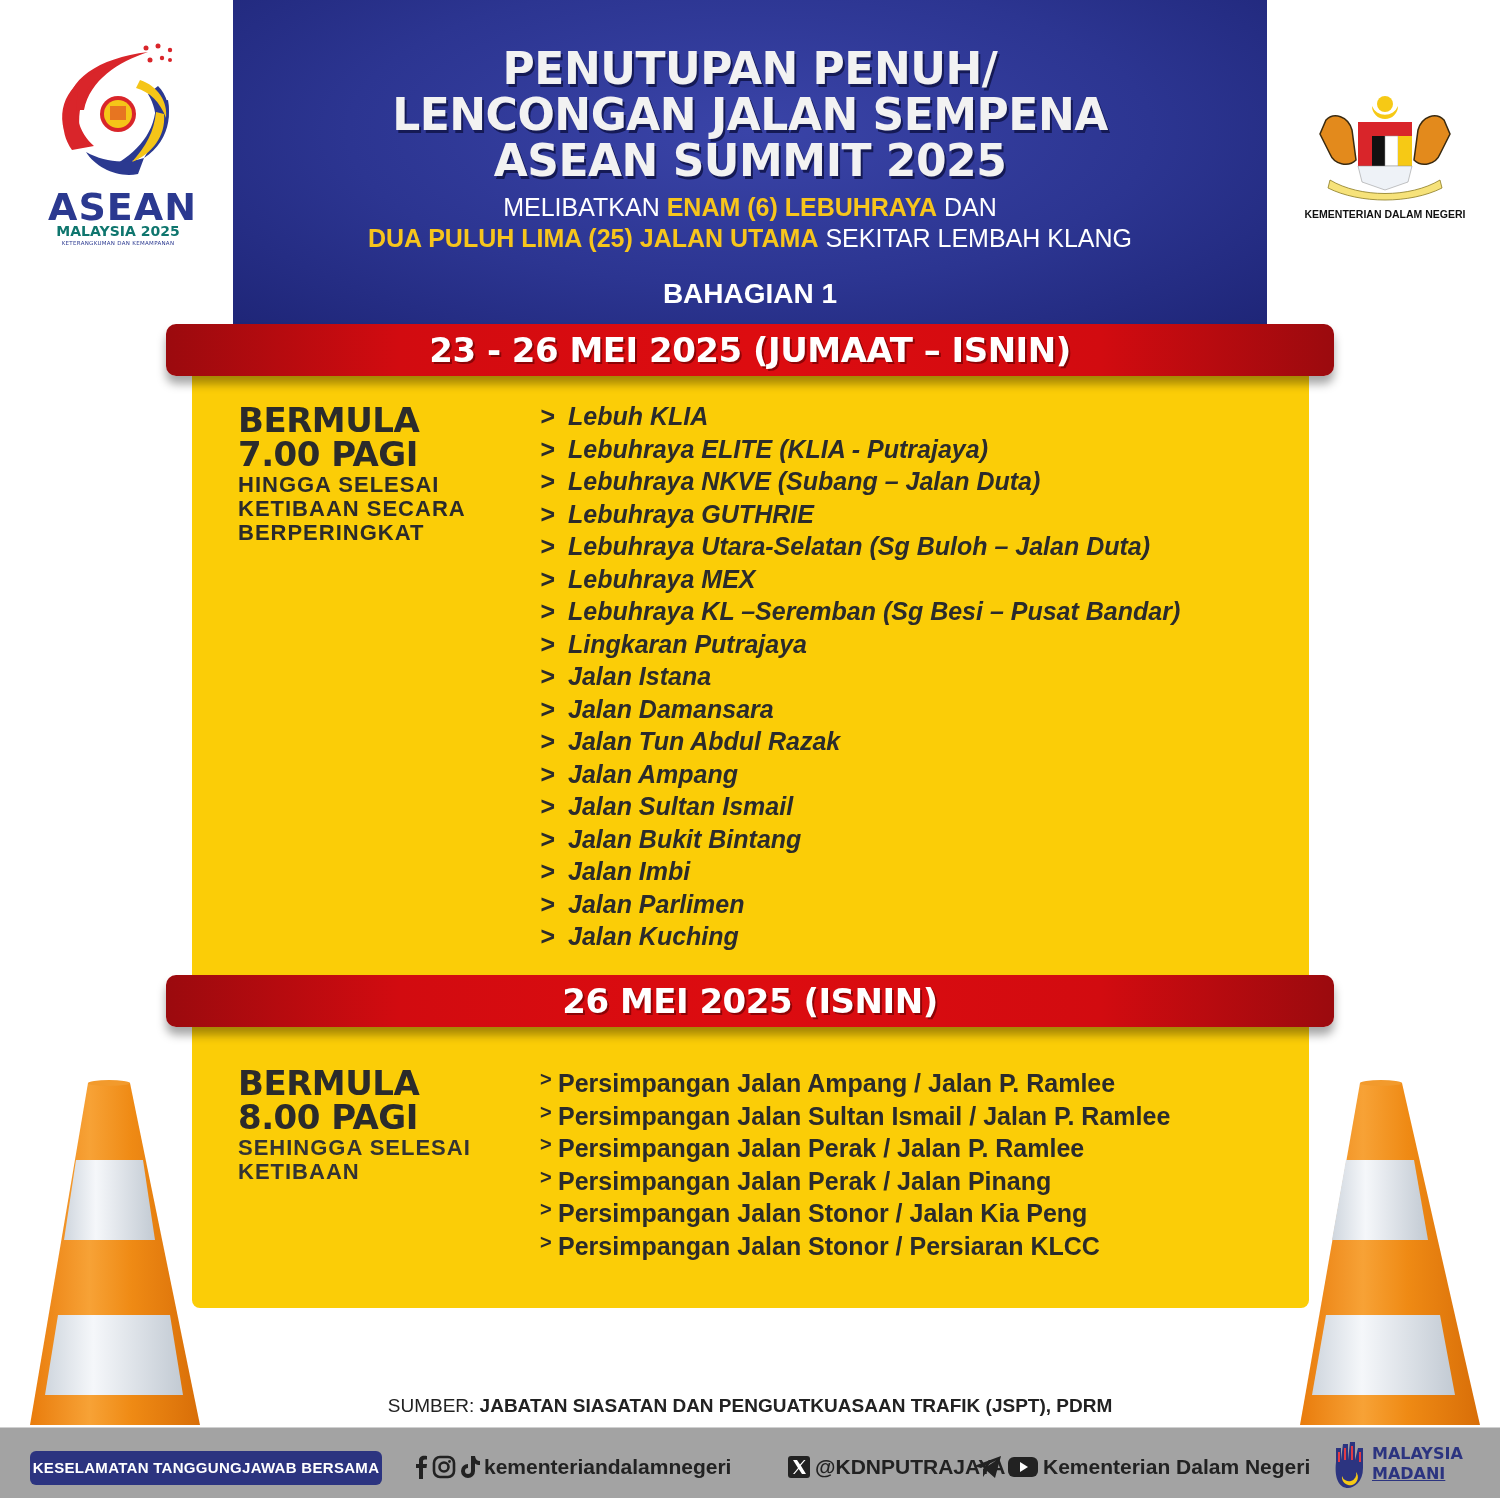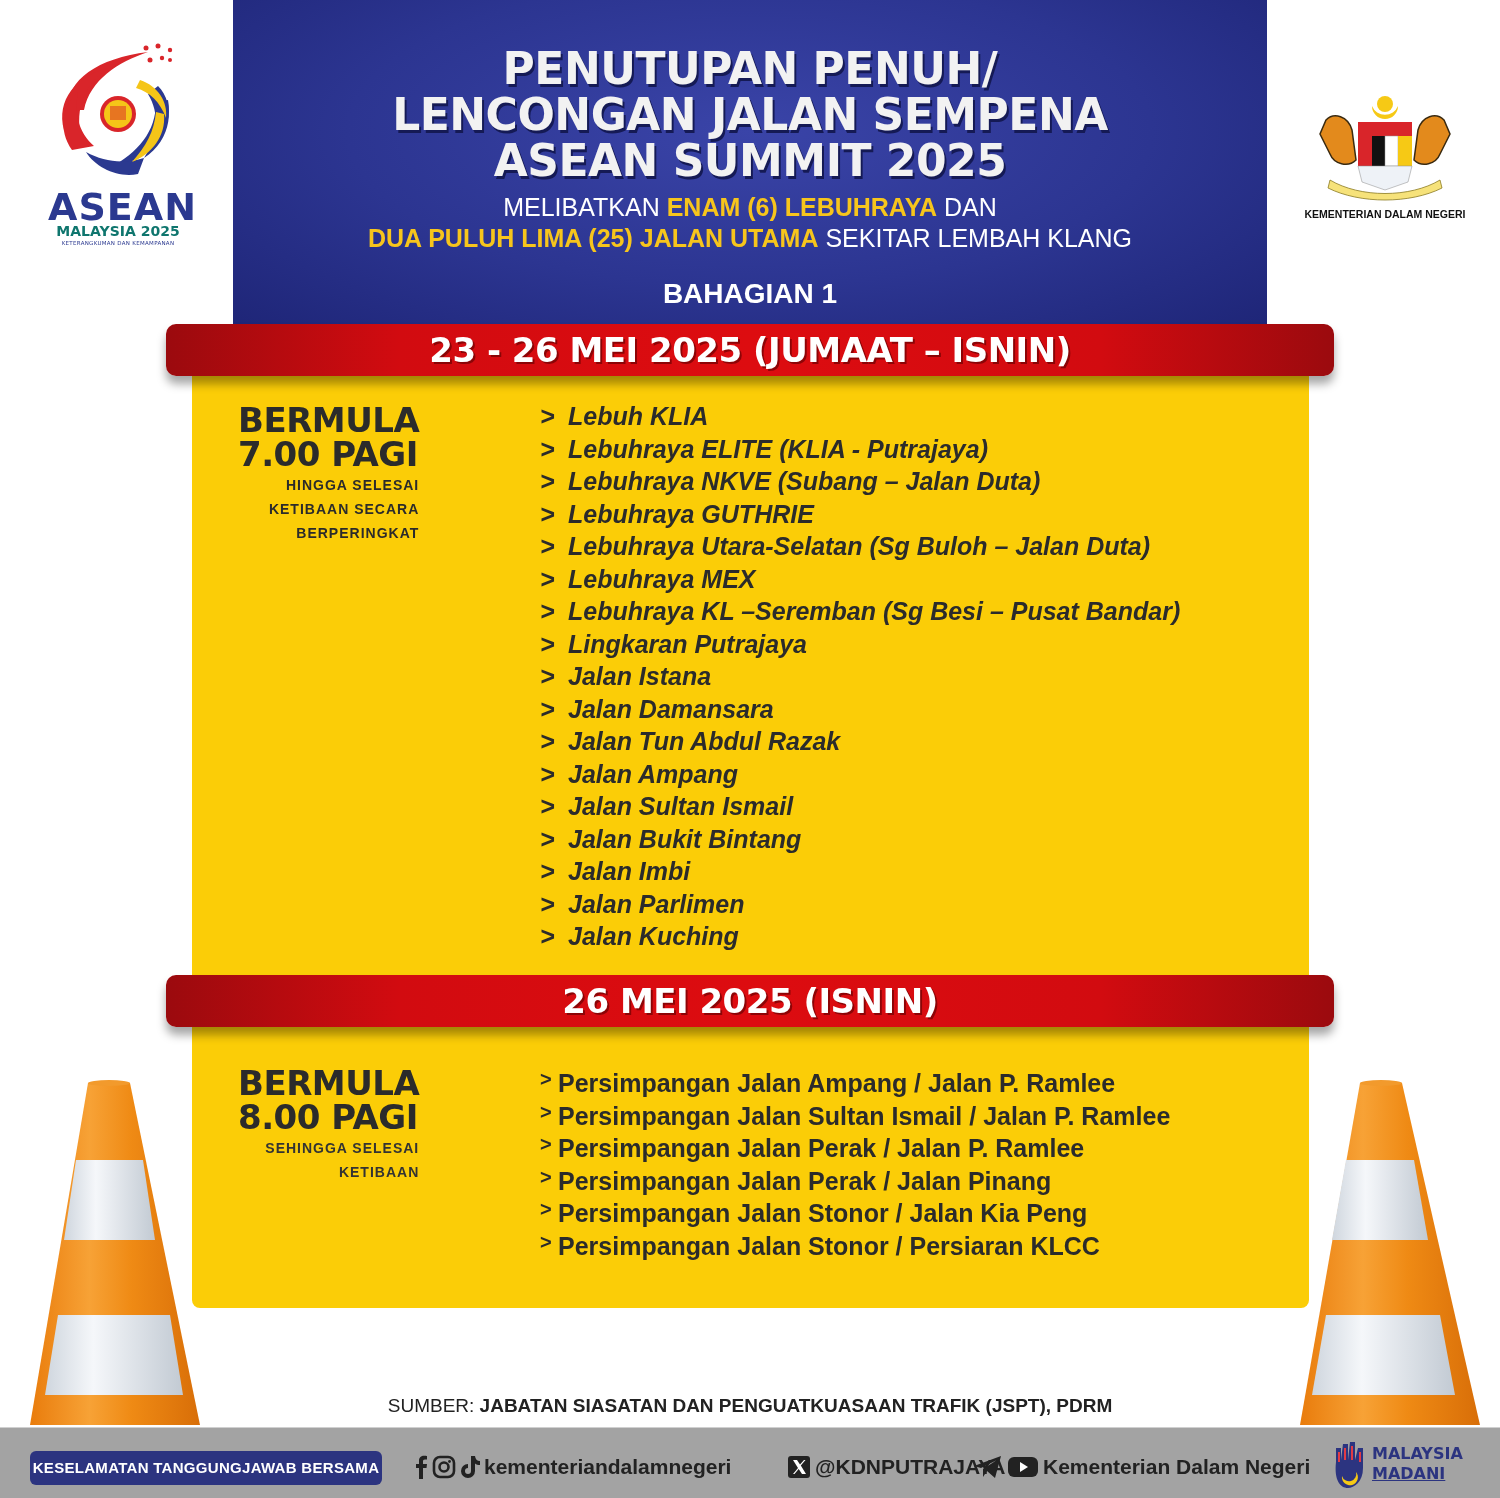--- a/index.html
+++ b/index.html
@@ -54,21 +54,21 @@
     text-align: center; color: #ffffff; font-family: "DejaVu Sans", sans-serif; font-weight: bold;
     font-size: 34px; line-height: 52px; letter-spacing: -0.5px;
     text-shadow: 2px 2px 0 rgba(90,0,0,0.6);
   }
   .ribbon-1 { top: 324px; }
   .ribbon-2 { top: 975px; }
 
   
   .time-block { position: absolute; left: 238px; color: #2b2b2b; font-family: "DejaVu Sans", sans-serif; }
   .time-big { font-weight: bold; font-size: 34px; line-height: 34px; letter-spacing: -0.5px; }
-  .time-small { font-family: "Liberation Sans", sans-serif; font-weight: bold; font-size: 14px; line-height: 24px; letter-spacing: 1px; margin-top: 2px; text-align: right; }
+  .time-small { font-family: "Liberation Sans", sans-serif; font-weight: bold; font-size: 22px; line-height: 24px; letter-spacing: 1px; margin-top: 2px; }
   .time-block-1 { top: 403px; }
   .time-block-2 { top: 1066px; }
   .time-block-2 .time-small { font-weight: bold; color: #333; }
 
   
   .road-list { position: absolute; left: 540px; list-style: none; color: #2b2b2b;
     font-family: "Liberation Sans", sans-serif; font-weight: bold; font-size: 25px; }
   .road-list-1 { top: 400px; }
   .road-list-1 li { height: 32.5px; line-height: 32px; white-space: nowrap; font-style: italic; }
   .road-list-2 { top: 1063px; }

